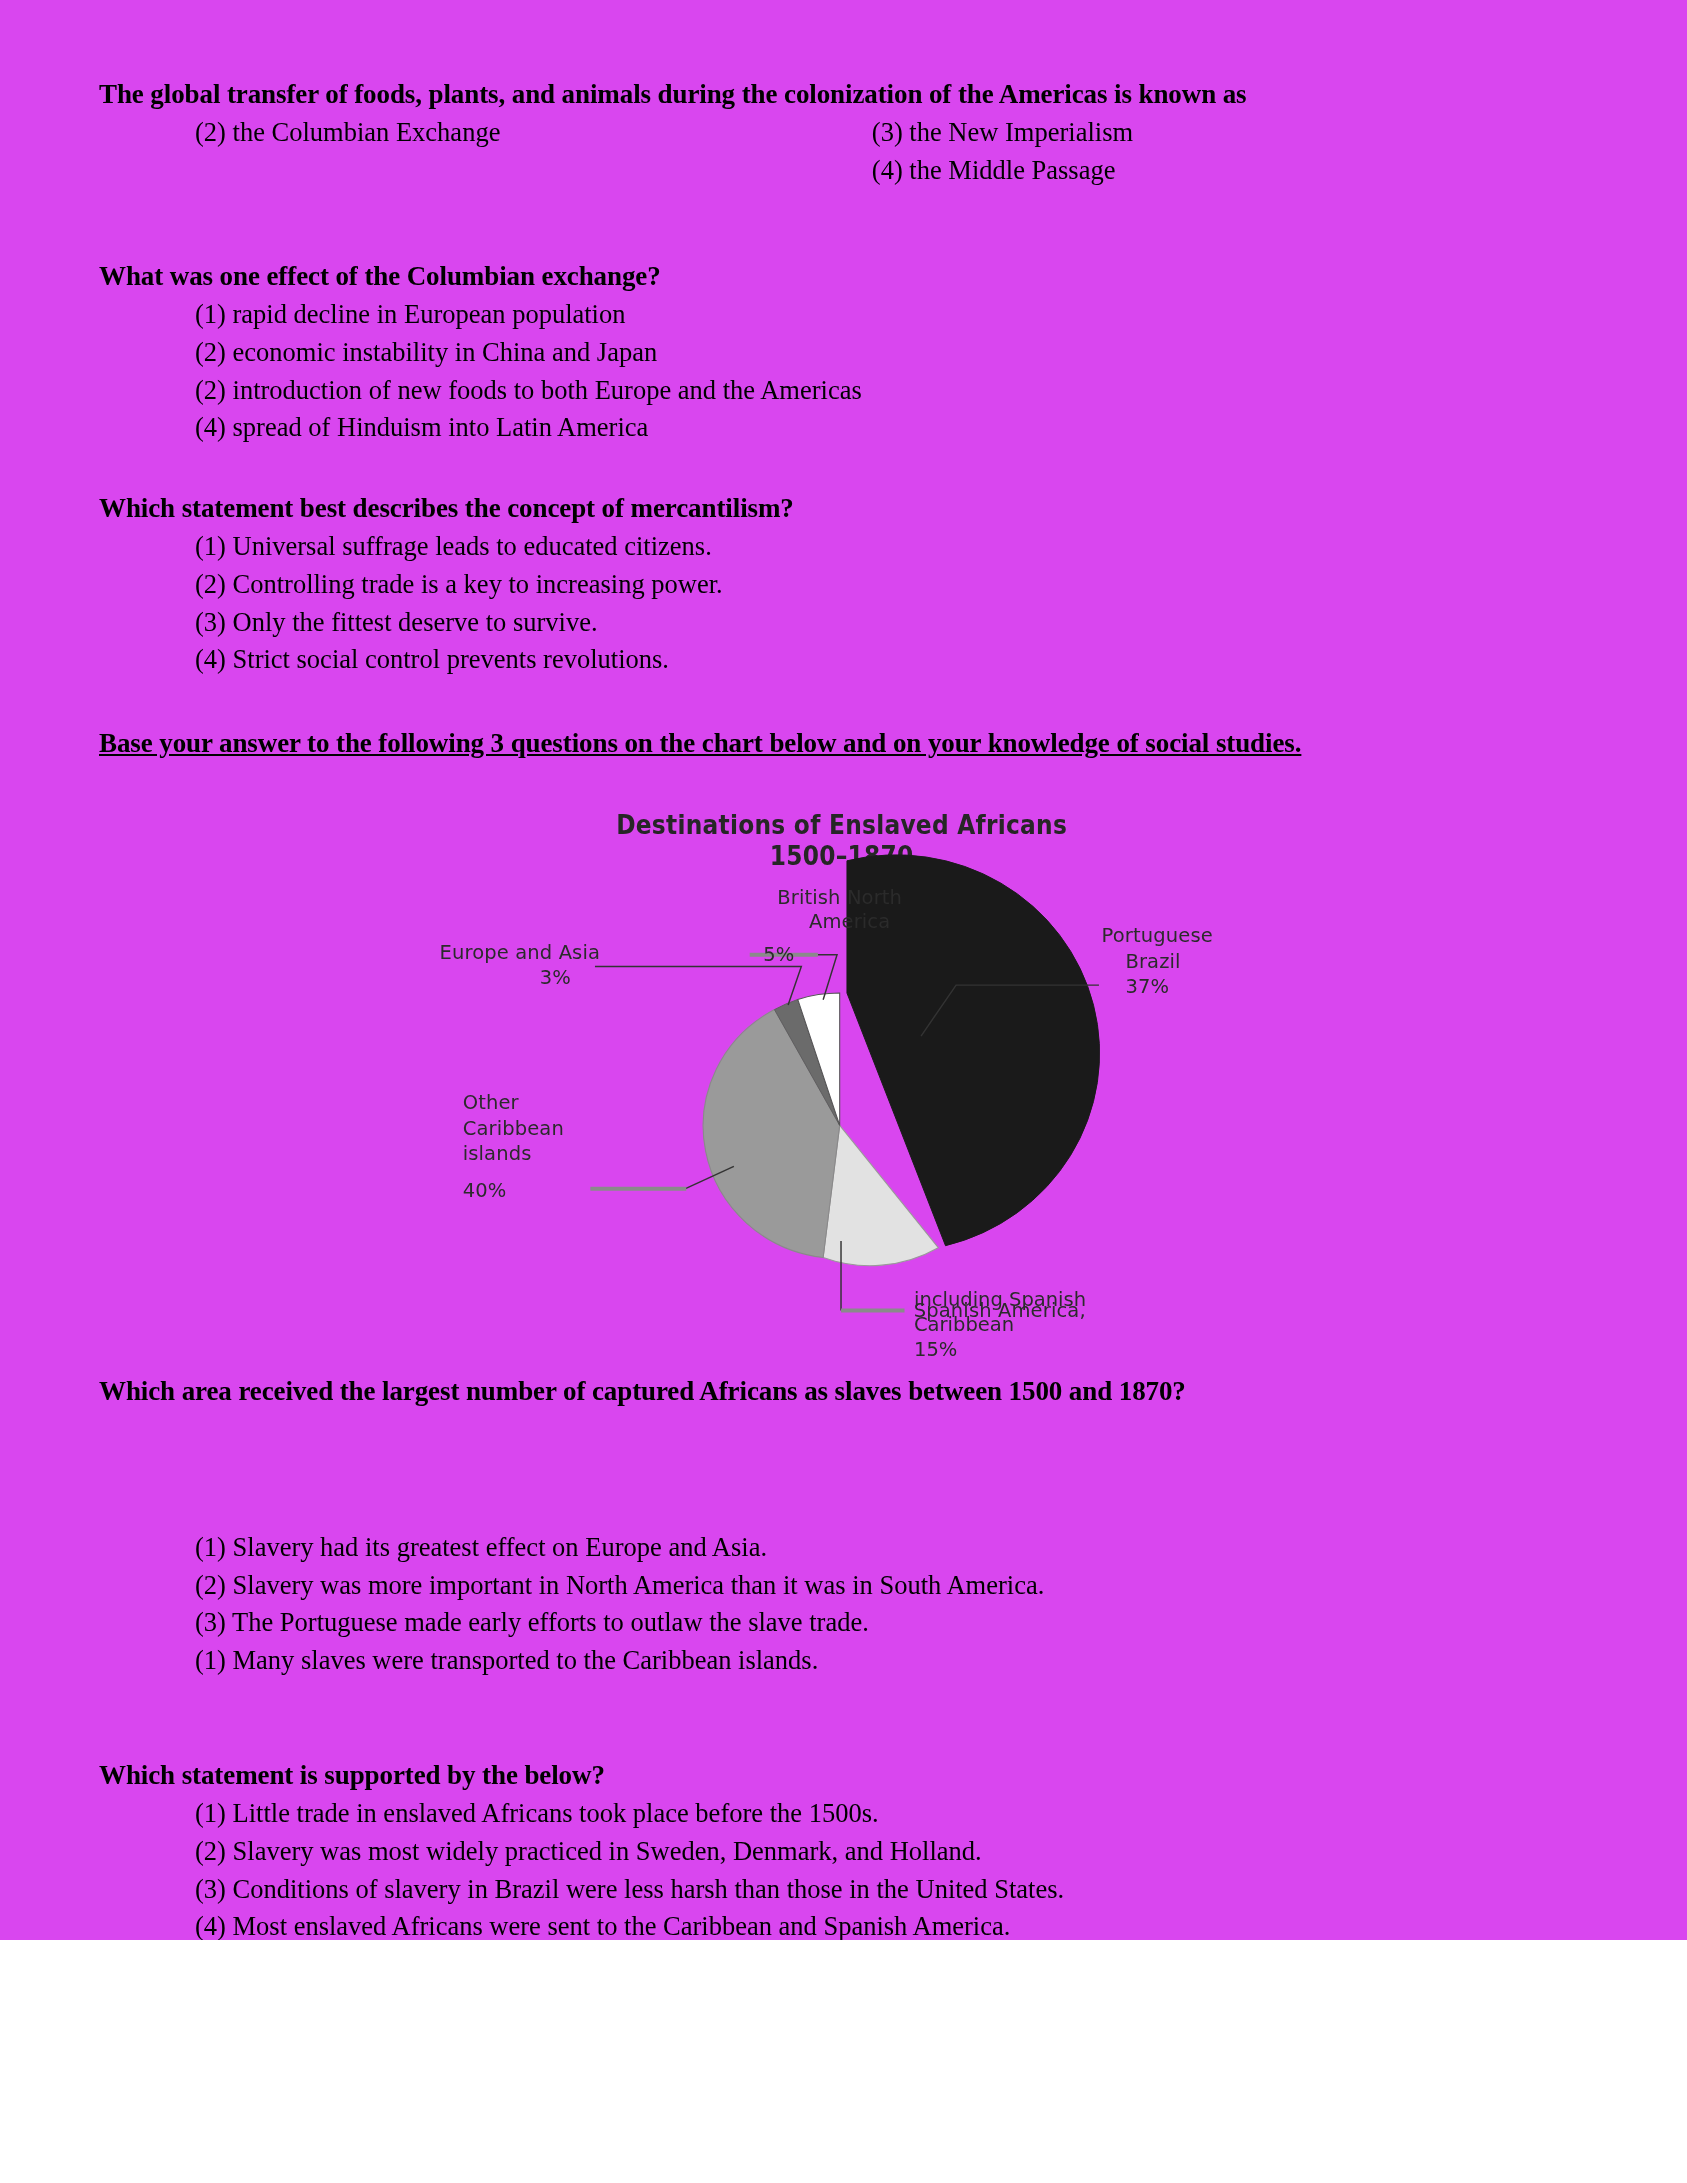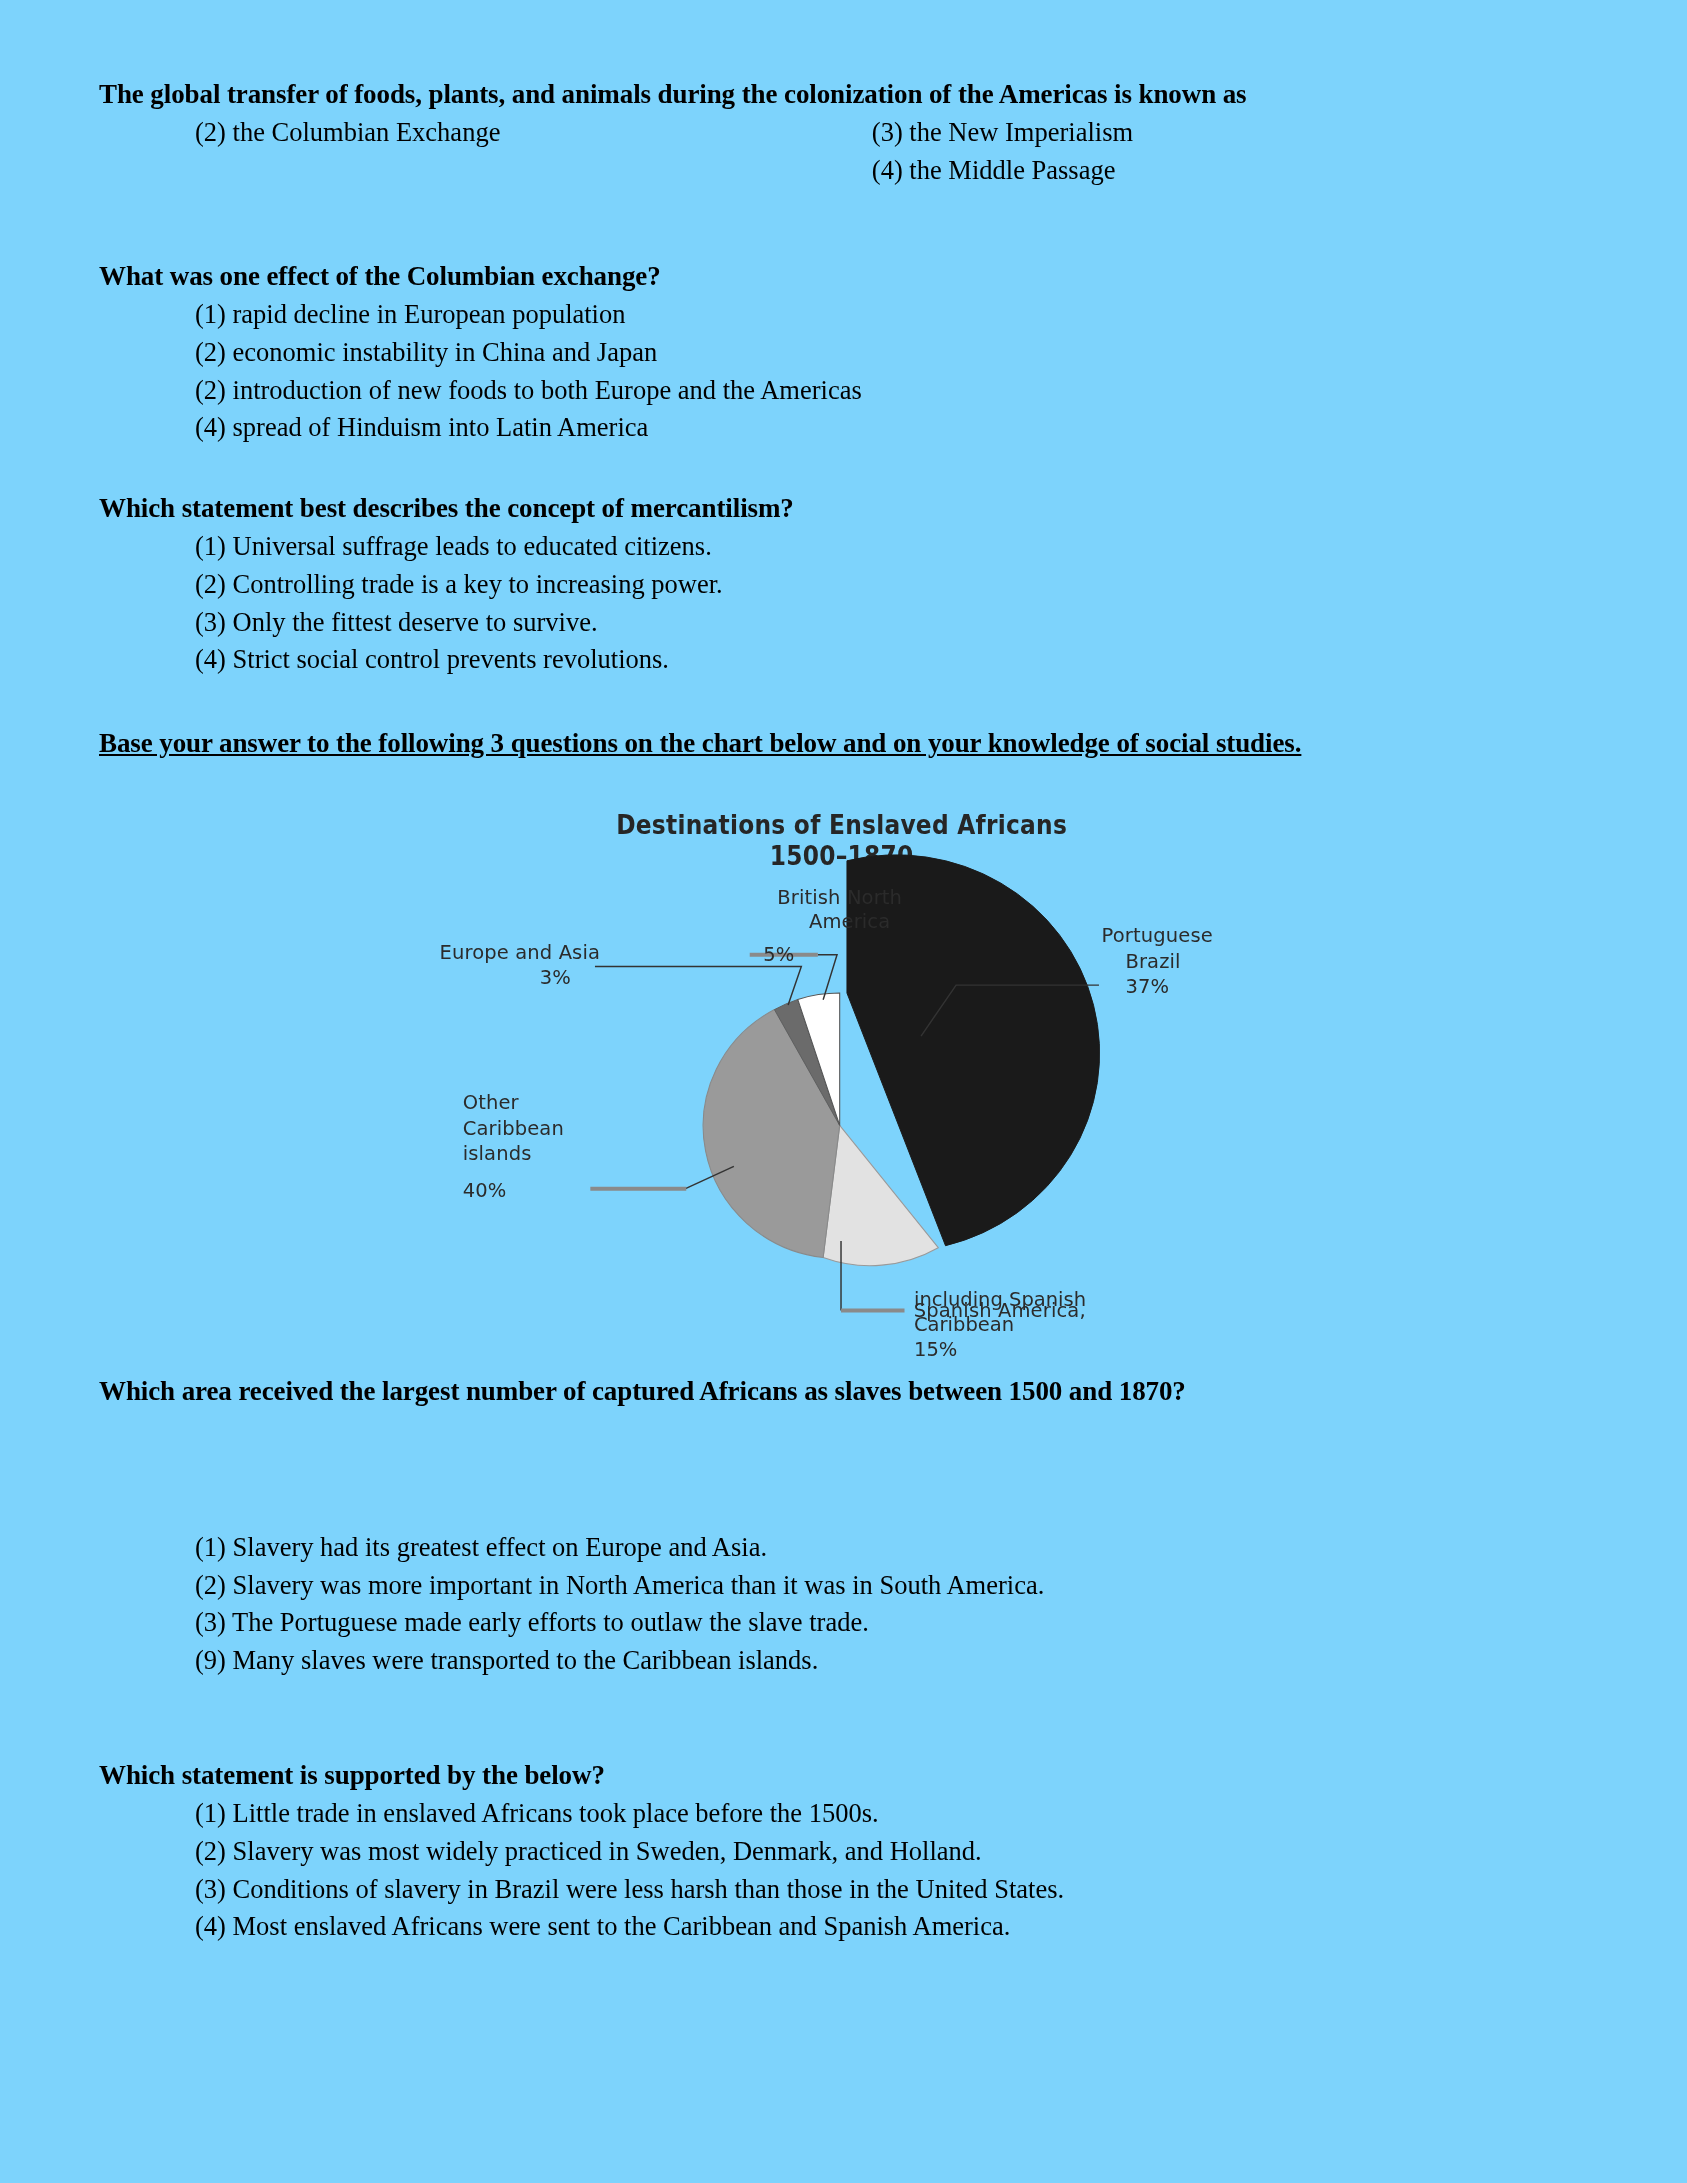--- a/index.html
+++ b/index.html
@@ -3,22 +3,22 @@
 <meta charset="utf-8">
 <style>
   html, body {
     margin: 0;
     padding: 0;
     background: #ffffff;
   }
   .page {
     position: relative;
     width: 1687px;
-    height: 2183px;
-    background: #7dd3fc;
+    height: 1940px;
+    background: #d946ef;
     font-family: "Liberation Serif", "DejaVu Serif", serif;
     color: #000000;
     overflow: hidden;
   }
 
   
   .qblock {
     position: absolute;
     left: 99px;
     width: 1489px;
@@ -212,21 +212,21 @@
 
   <div class="qblock" style="top:1376px;">
     <div class="stem">Which area received the largest number of captured Africans as slaves between 1500 and 1870?</div>
   </div>
 
   <div class="qblock" style="top:1525px;">
     <div class="choices">
       <div class="choice">(1) Slavery had its greatest effect on Europe and Asia.</div>
       <div class="choice">(2) Slavery was more important in North America than it was in South America.</div>
       <div class="choice">(3) The Portuguese made early efforts to outlaw the slave trade.</div>
-      <div class="choice">(9) Many slaves were transported to the Caribbean islands.</div>
+      <div class="choice">(1) Many slaves were transported to the Caribbean islands.</div>
     </div>
   </div>
 
   <div class="qblock" style="top:1760px;">
     <div class="stem">Which statement is supported by the below?</div>
     <div class="choices">
       <div class="choice">(1) Little trade in enslaved Africans took place before the 1500s.</div>
       <div class="choice">(2) Slavery was most widely practiced in Sweden, Denmark, and Holland.</div>
       <div class="choice">(3) Conditions of slavery in Brazil were less harsh than those in the United States.</div>
       <div class="choice">(4) Most enslaved Africans were sent to the Caribbean and Spanish America.</div>

